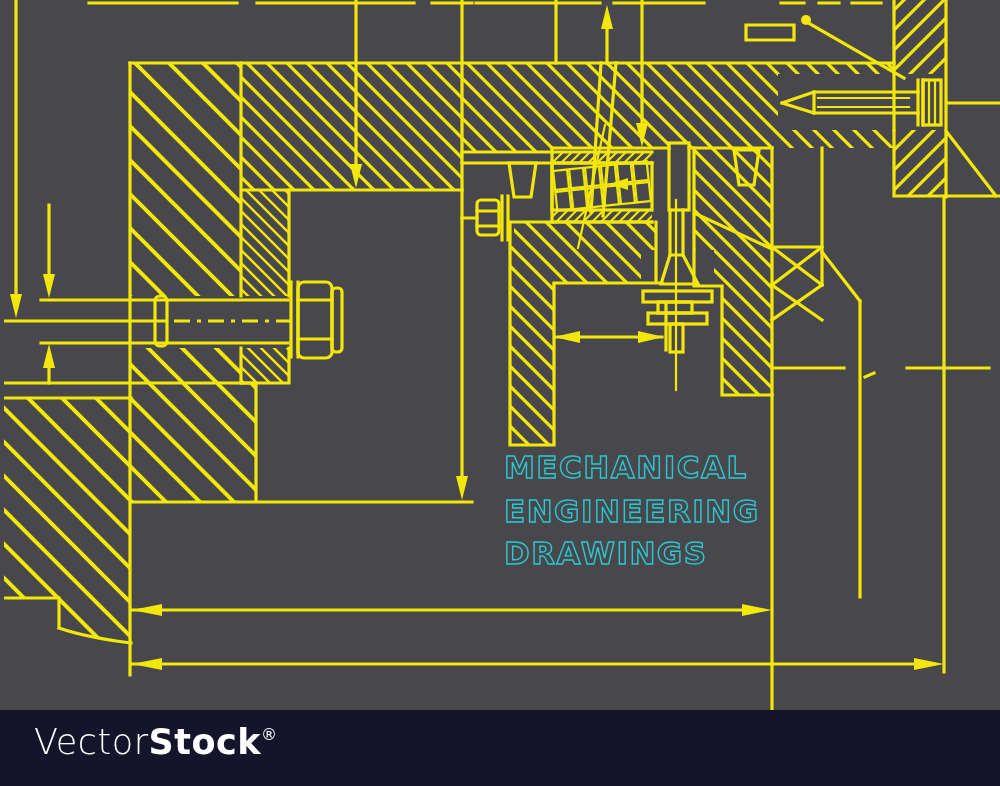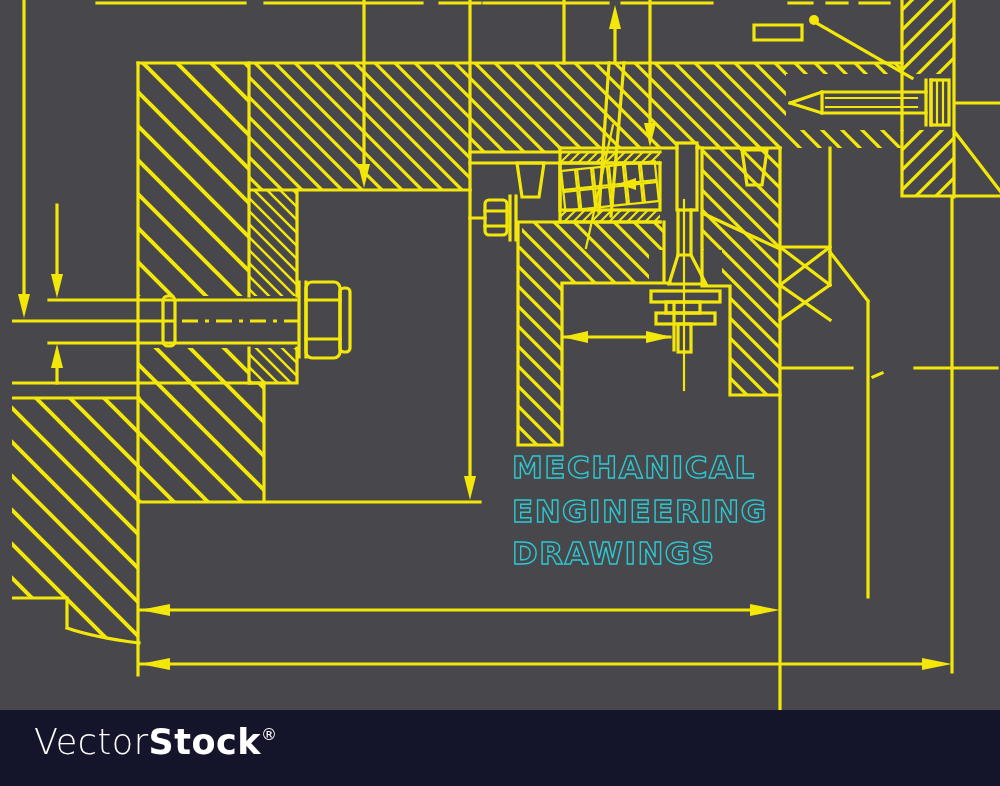--- a/index.html
+++ b/index.html
@@ -6,21 +6,21 @@
     --background:#48484c;
     --yellow:#f3e70a;
     --cyan:#2cc8d2;
     --footer-bg:#14142a;
     --footer-text:#ffffff;
     --footer-ref:#e6e6ee;
   }
   *{margin:0;padding:0;box-sizing:border-box}
   body{width:1000px;height:786px;font-family:"DejaVu Sans","Liberation Sans",sans-serif;background:#000}
   .stage{position:relative;width:1000px;height:786px;overflow:hidden;background:var(--background)}
-  .draw-area{position:absolute;left:12px;top:0;width:910px;height:710px;background:var(--background)}
+  .draw-area{position:absolute;left:4px;top:0;width:910px;height:710px;background:var(--background)}
   svg{display:block}
   .s{stroke:var(--yellow);stroke-width:3.2;fill:none;stroke-linecap:square}
   .sd{stroke:var(--yellow);stroke-width:3.2;fill:none;stroke-linecap:butt;stroke-dasharray:16 7 4 7}
   .st{stroke:var(--yellow);stroke-width:2.2;fill:none;stroke-linecap:square}
   .f{fill:var(--yellow);stroke:none}
   .bgf{fill:var(--background);stroke:none}
   .wm{fill:none;stroke:var(--cyan);stroke-width:1.4;font-weight:bold;font-size:31px;letter-spacing:1.5px;font-family:"DejaVu Sans","Liberation Sans",sans-serif}
   .footer-bar{position:absolute;left:0;top:710px;width:1000px;height:76px;background:var(--footer-bg);
     display:flex;align-items:center;justify-content:space-between;padding:0 26px 12px 34px}
   .logo{color:var(--footer-text);font-size:35px;letter-spacing:.5px}

